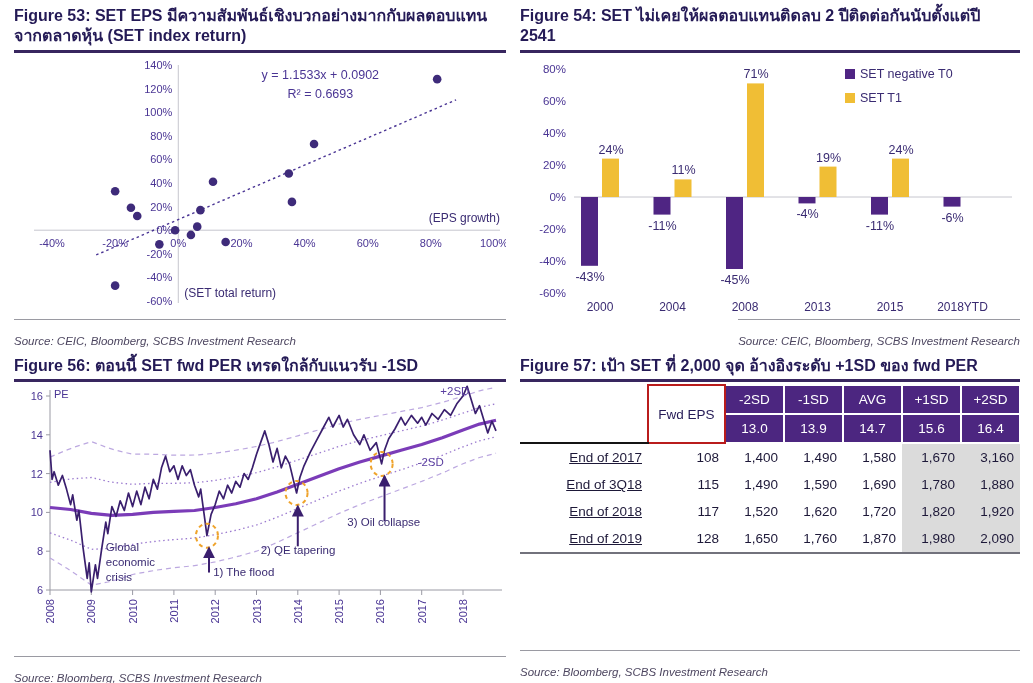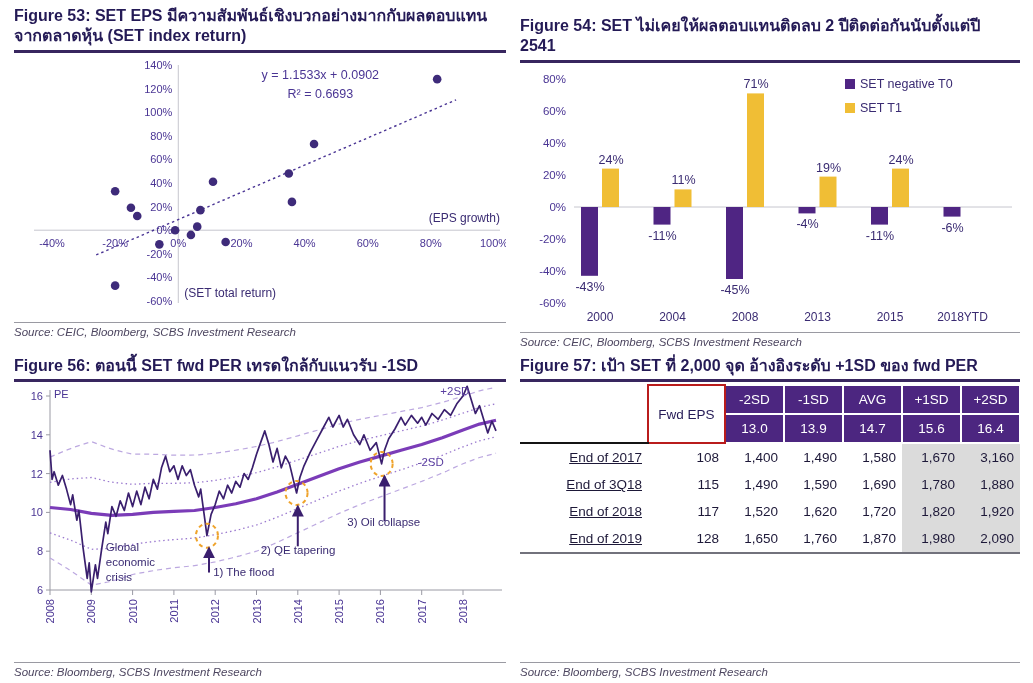--- a/index.html
+++ b/index.html
@@ -1,29 +1,29 @@
 <!DOCTYPE html>
 <html><head>
 <meta charset="utf-8">
 <style>
   html,body{margin:0;padding:0;background:#fff;}
   .page{position:relative;width:1033px;height:683px;background:#ffffff;overflow:hidden;
         font-family:"Liberation Sans","DejaVu Sans",sans-serif;}
   .panel{position:absolute;display:flex;flex-direction:column;}
   #p53{left:14px;top:6px;width:492px;height:332px;}
-  #p54{left:520px;top:16px;width:500px;height:332px;}
+  #p54{left:520px;top:6px;width:500px;height:332px;align-items:flex-end;}
   #p56{left:14px;top:356px;width:492px;height:322px;}
   #p57{left:520px;top:356px;width:500px;height:322px;}
   .fig-title{font-size:16px;font-weight:bold;color:#241A56;line-height:1.28;
              border-bottom:3px solid #38265F;padding:0 0 3px 0;margin:0 0 2px 0;}
   .chart-wrap{flex:0 0 auto;}
   svg{display:block;}
   svg text{font-family:"Liberation Sans","DejaVu Sans",sans-serif;}
   .source{margin-top:auto;border-top:1px solid #9a9aa2;font-style:italic;color:#4d4660;
-          font-size:11.5px;padding-top:3px;}
+          font-size:11.5px;padding-top:15px;}
   
   table.tgt{border-collapse:collapse;width:500px;table-layout:fixed;font-size:13.5px;
             color:#1d1838;border-bottom:2px solid #72727c;}
   table.tgt td{height:25px;padding:1px 6px;}
   td.hp{background:#4C2680;color:#ffffff;text-align:center;border:2px solid #ffffff;}
   td.fwd{border:2px solid #b91c1c;text-align:center;color:#241A56;background:#fff;}
   td.blank{border-bottom:2px solid #141414;}
   td.rowlab{text-align:right;padding-left:6px;text-decoration:underline;}
   td.num{text-align:right;padding-right:14px;}
   td.hl{background:#DBDBDB;}

